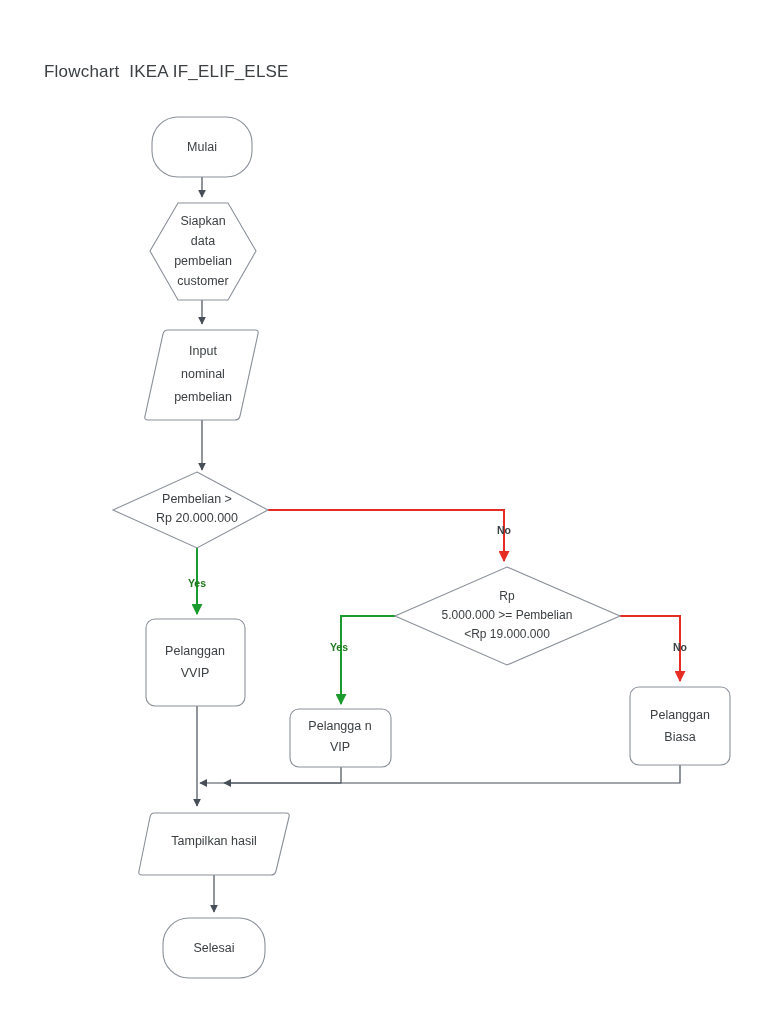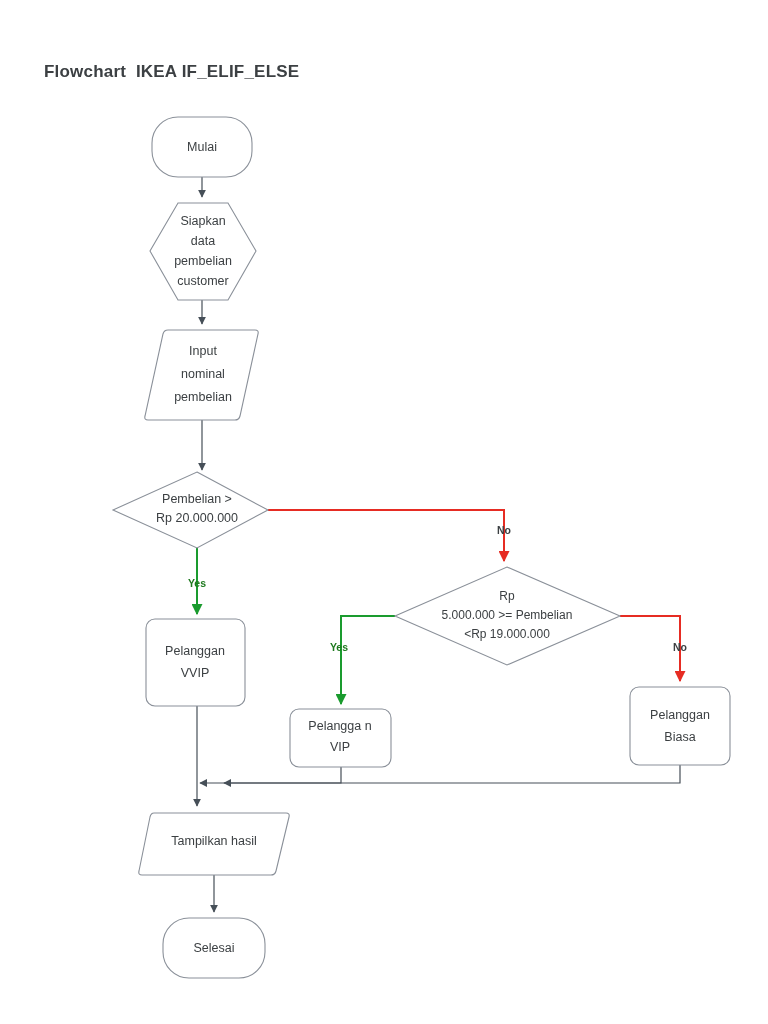--- a/index.html
+++ b/index.html
@@ -16,21 +16,21 @@
     width: 768px;
     height: 1024px;
     background: #ffffff;
     overflow: hidden;
   }
   #title {
     position: absolute;
     left: 44px;
     top: 62px;
     font-size: 17px;
-    font-weight: bold;
+    font-weight: normal;
     color: #3c4043;
     letter-spacing: 0.2px;
     white-space: pre;
   }
   svg#diagram {
     position: absolute;
     left: 0;
     top: 0;
     width: 768px;
     height: 1024px;

